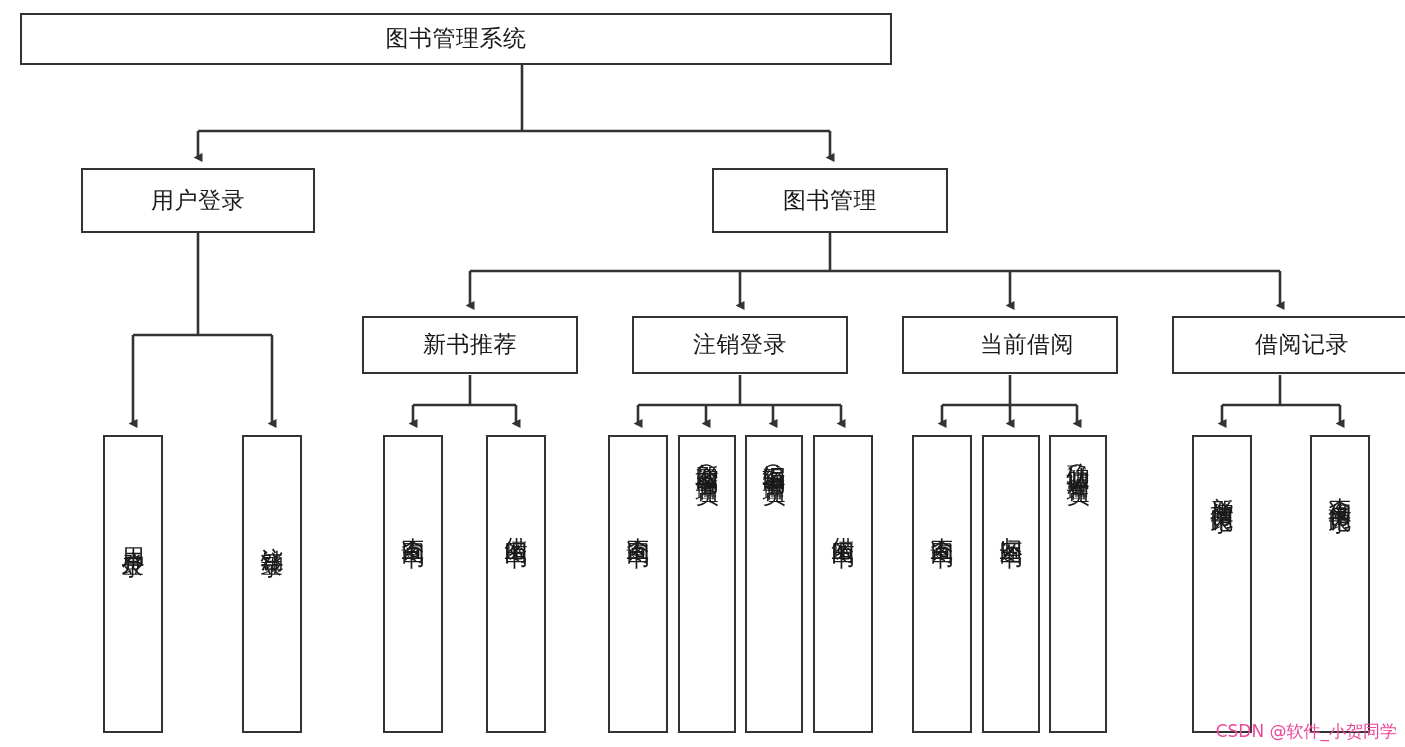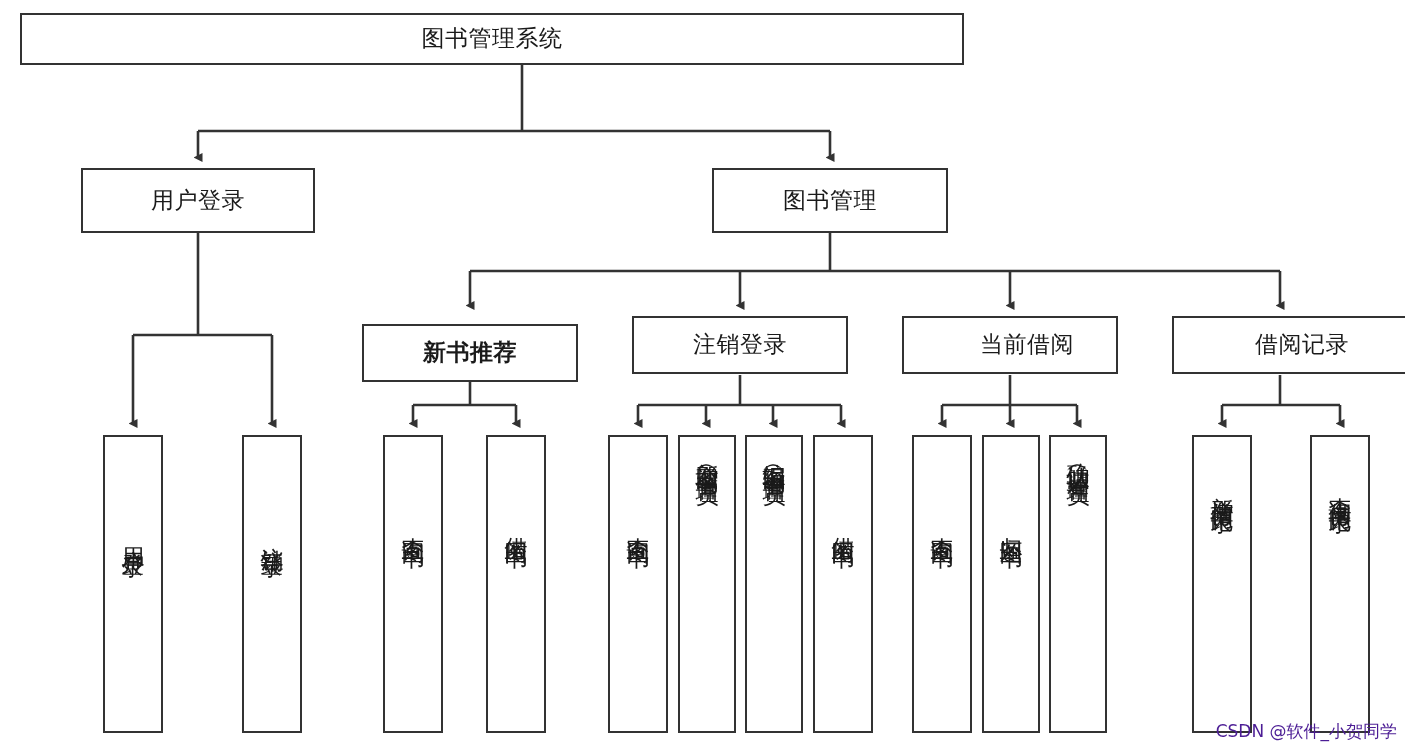--- a/index.html
+++ b/index.html
@@ -57,21 +57,21 @@
     text-orientation: upright;
     font-size: 23px;
     letter-spacing: 3px;
     line-height: 1.0;
   }
   .watermark {
     position: absolute;
     right: 8px;
     bottom: 4px;
     font-size: 17px;
-    color: #4c1d95;
+    color: #ec4899;
     white-space: nowrap;
     font-family: "DejaVu Sans", "Liberation Sans", sans-serif;
   }
 </style>
 </head>
 <body>
 
 <div id="diagram-root">
 
   <svg class="connector-layer" viewBox="0 0 1405 747" xmlns="http://www.w3.org/2000/svg">
@@ -129,33 +129,33 @@
     </g>
 
     <g stroke="#333333" stroke-width="2.6" fill="none">
       <path d="M1280,375 L1280,405"></path>
       <path d="M1222,405 L1340,405"></path>
       <path d="M1222,405 L1222,423" marker-end="url(#arrowhead)"></path>
       <path d="M1340,405 L1340,423" marker-end="url(#arrowhead)"></path>
     </g>
   </svg>
 
-  <div class="node-box horizontal" style="left:20px; top:13px; width:944px; height:52px;">
+  <div class="node-box horizontal" style="left:20px; top:13px; width:872px; height:52px;">
     <span class="node-label">图书管理系统</span>
   </div>
 
   <div class="node-box horizontal" style="left:81px; top:168px; width:234px; height:65px;">
     <span class="node-label">用户登录</span>
   </div>
 
   <div class="node-box horizontal" style="left:712px; top:168px; width:236px; height:65px;">
     <span class="node-label">图书管理</span>
   </div>
 
-  <div class="node-box horizontal" style="left:362px; top:324px; width:216px; height:58px;font-weight:bold;">
+  <div class="node-box horizontal" style="left:362px; top:316px; width:216px; height:58px;">
     <span class="node-label">新书推荐</span>
   </div>
 
   <div class="node-box horizontal" style="left:632px; top:316px; width:216px; height:58px;">
     <span class="node-label">注销登录</span>
   </div>
 
   <div class="node-box horizontal" style="left:902px; top:316px; width:216px; height:58px;padding-left:34px;">
     <span class="node-label">当前借阅</span>
   </div>

